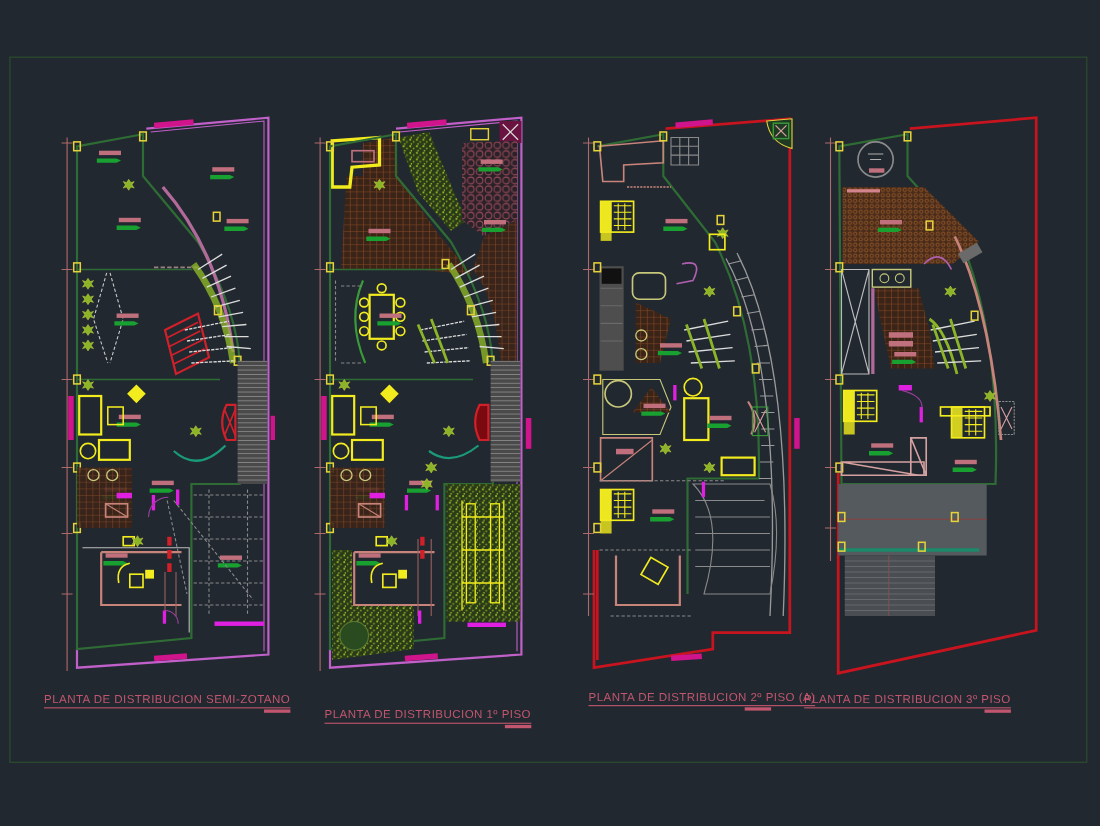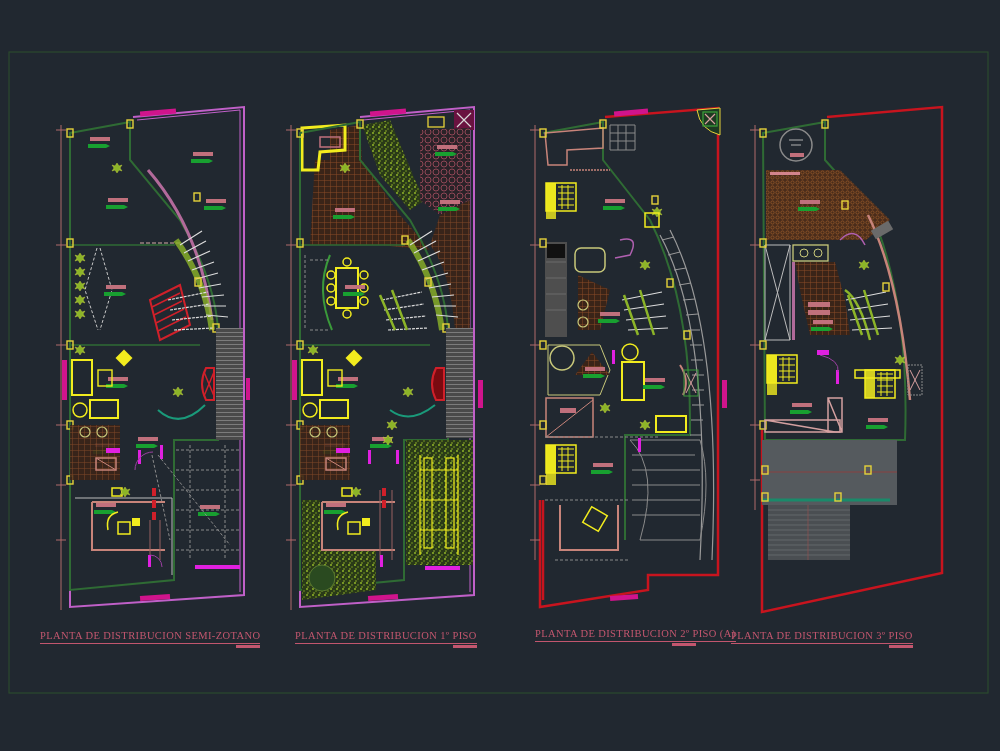--- a/index.html
+++ b/index.html
@@ -1,18 +1,18 @@
 <!DOCTYPE html>
 <html><head>
 <meta charset="utf-8">
 <style>
   html,body{margin:0;padding:0;background:#212830;}
   body{width:1000px;height:751px;position:relative;overflow:hidden;font-family:"DejaVu Sans",sans-serif;}
   #canvas{position:absolute;left:0;top:0;width:1000px;height:751px;}
-  .title{position:absolute;font-family:Liberation Serif, serif;font-size:10.5px;letter-spacing:0.4px;color:#c2566e;white-space:nowrap;border-bottom:1px solid #c2566e;padding-bottom:1px;line-height:12px;}
+  .title{position:absolute;font-family:Liberation Sans, sans-serif;font-size:10.5px;letter-spacing:0.4px;color:#c2566e;white-space:nowrap;border-bottom:1px solid #c2566e;padding-bottom:1px;line-height:12px;}
   .title .u{position:absolute;right:0;bottom:-5px;height:3px;background:#c2566e;}
 </style>
 </head>
 <body>
 
 <svg id="canvas" viewBox="0 0 1000 751" xmlns="http://www.w3.org/2000/svg">
   <defs>
     <pattern id="tile" width="6" height="6" patternUnits="userSpaceOnUse">
       <rect width="6" height="6" fill="#3a2418"></rect>
       <path d="M0 0H6M0 0V6" stroke="#8a4a26" stroke-width="1"></path>
@@ -426,21 +426,21 @@
       <use href="#column" x="868" y="470"></use>
       <use href="#column" x="765" y="497"></use>
       <use href="#column" x="838" y="497"></use>
   </g>
 </svg>
 
 <div class="title" style="left:40px;top:630px;">
   <span>PLANTA DE DISTRIBUCION SEMI-ZOTANO</span>
   <span class="u" style="width:24px;"></span>
 </div>
-<div class="title" style="left:295px;top:630px;">
+<div class="title" style="left:295px;top:644px;">
   <span>PLANTA DE DISTRIBUCION 1º PISO</span>
   <span class="u" style="width:24px;"></span>
 </div>
 <div class="title" style="left:535px;top:628px;">
   <span>PLANTA DE DISTRIBUCION 2º PISO (A)</span>
   <span class="u" style="width:24px;right:40px;"></span>
 </div>
 <div class="title" style="left:731px;top:630px;">
   <span>PLANTA DE DISTRIBUCION 3º PISO</span>
   <span class="u" style="width:24px;"></span>

